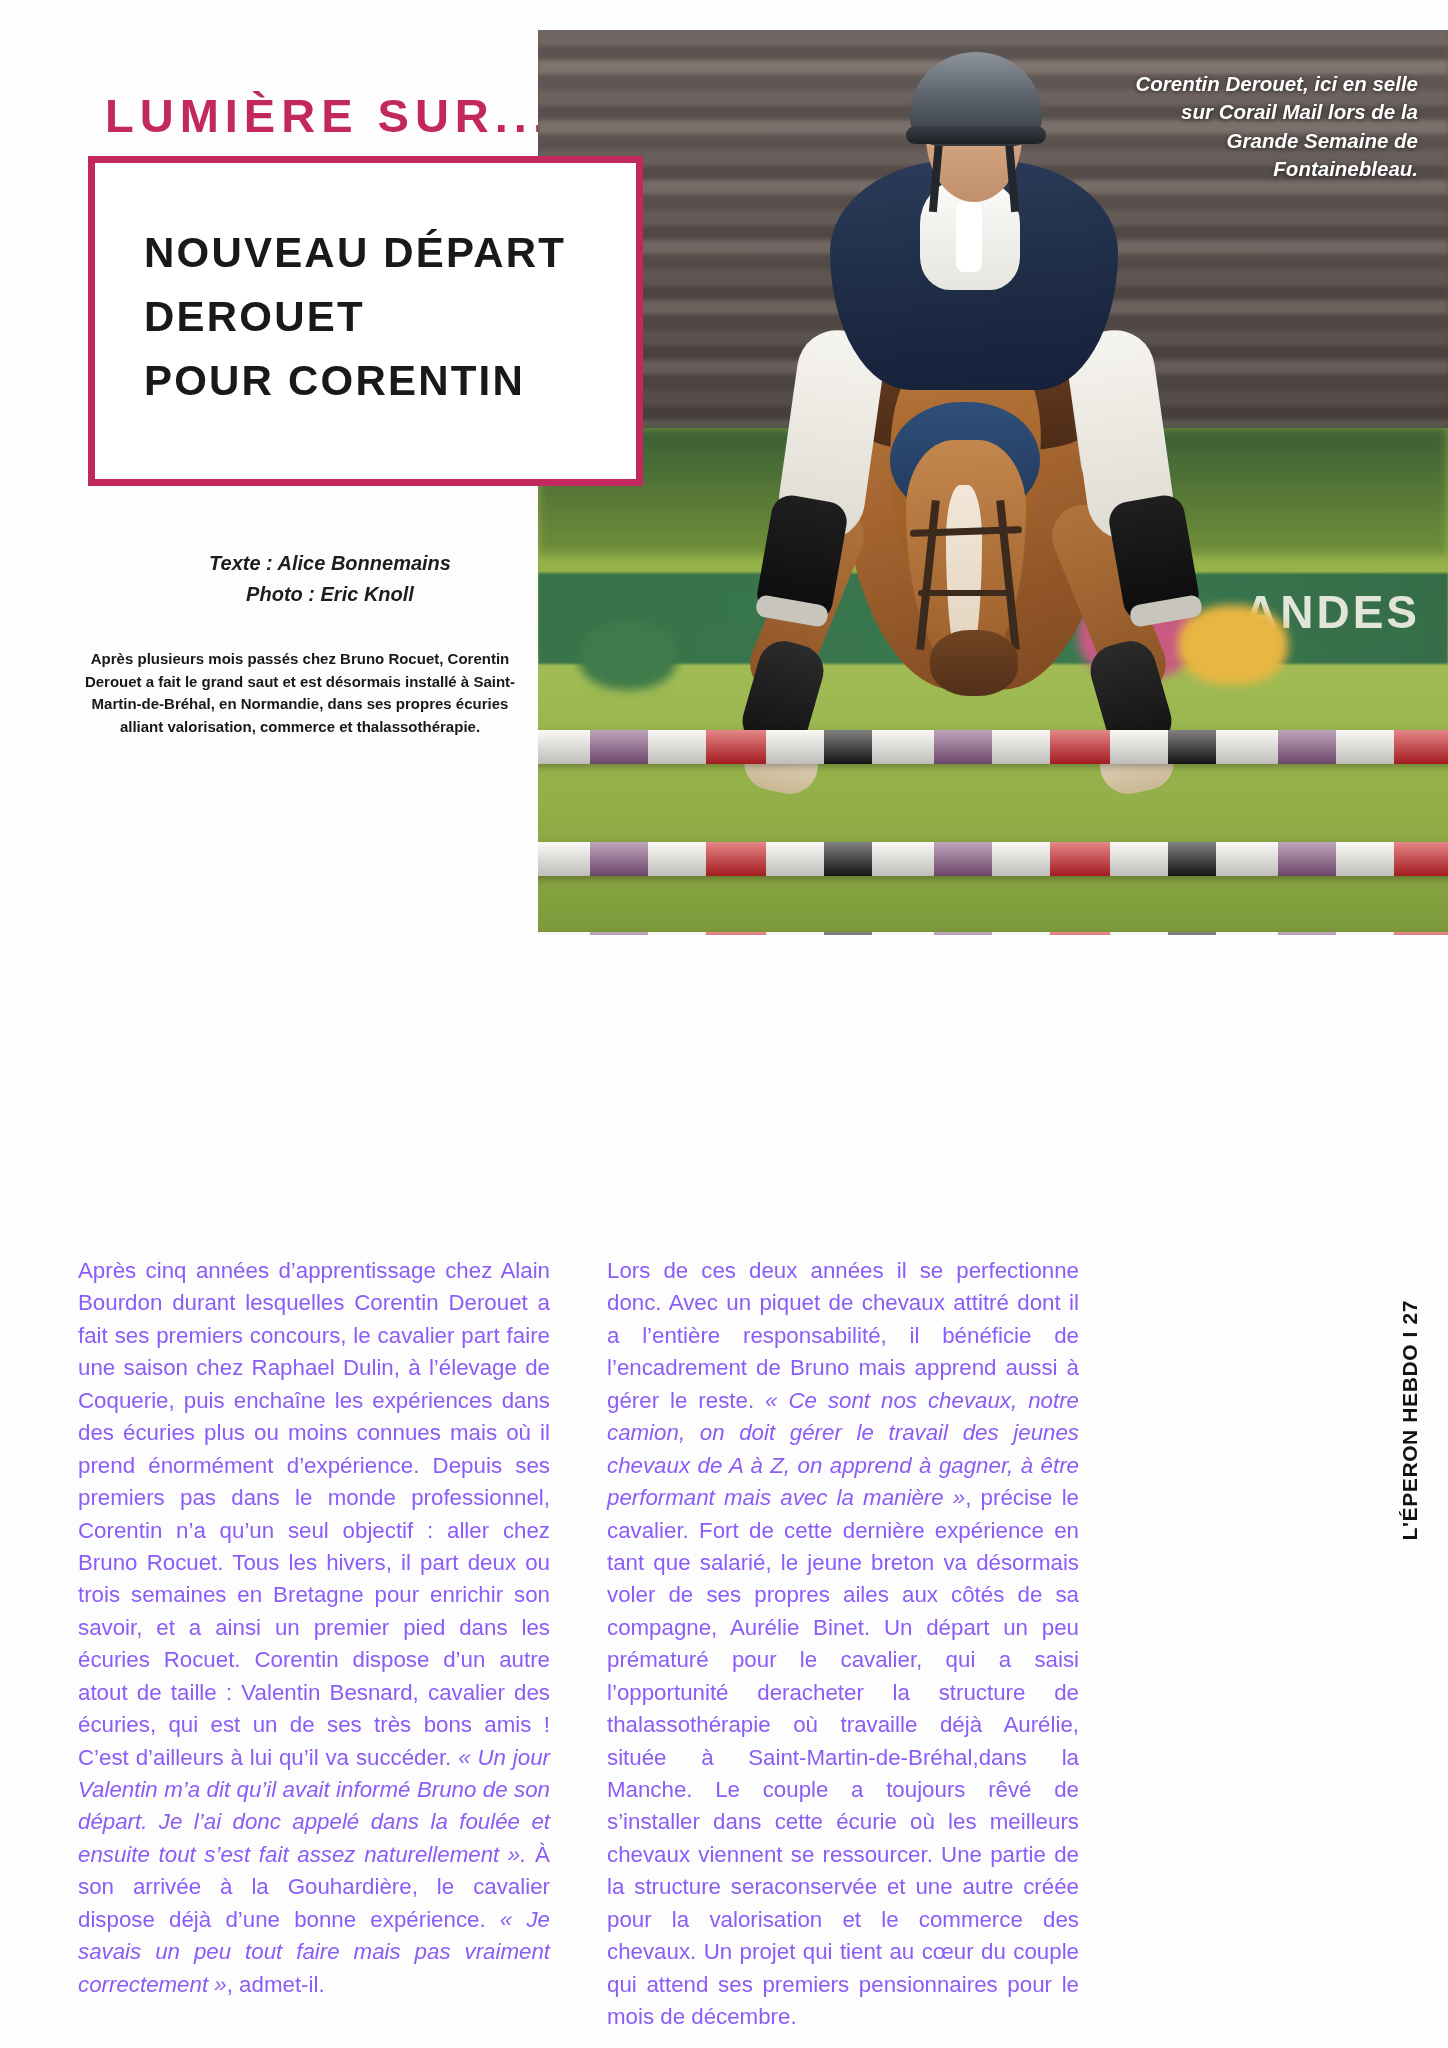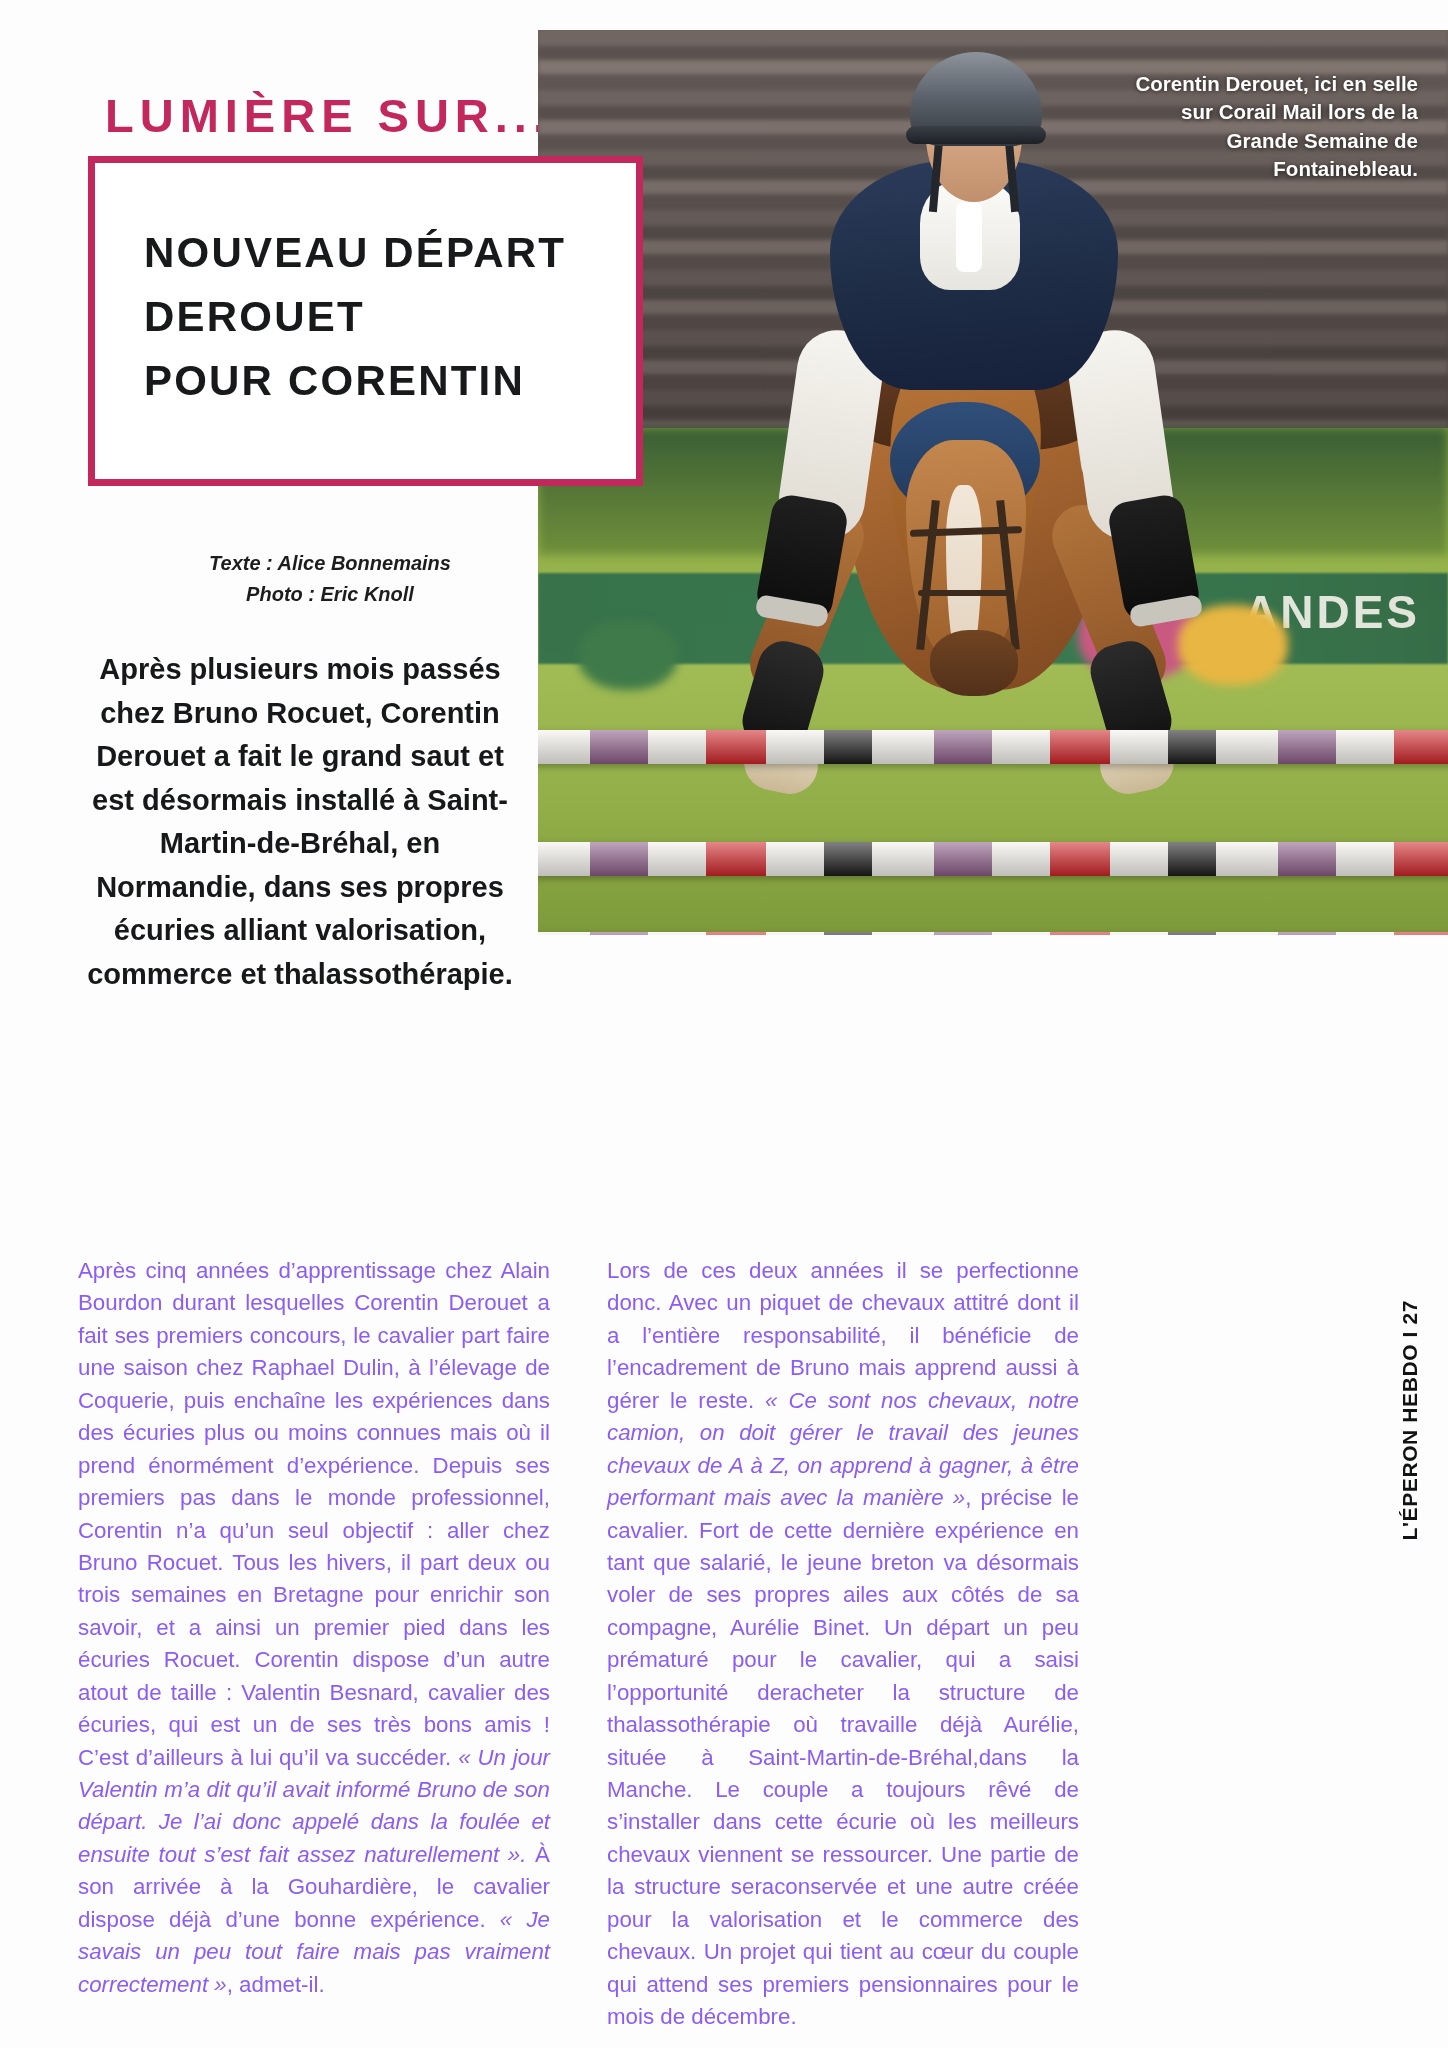--- a/index.html
+++ b/index.html
@@ -44,21 +44,21 @@
     position:absolute; left:150px; top:548px; width:360px;
     text-align:center;
     font-size:20px; font-style:italic; font-weight:700;
     color:#1d1d1d; line-height:1.55;
   }
 
   
   #standfirst{
     position:absolute; left:80px; top:648px; width:440px;
     text-align:center;
-    font-size:29px; font-weight:800; line-height:1.5;
+    font-size:15px; font-weight:800; line-height:1.5;
     color:#16181a;
   }
 
   
   #photo{
     position:absolute; left:538px; top:30px;
     width:910px; height:905px;
     overflow:hidden;
     background:#5c5550;
     z-index:3;
@@ -226,21 +226,21 @@
   .pole-shade{
     position:absolute; inset:0;
     background:linear-gradient(180deg,rgba(255,255,255,.45),rgba(0,0,0,.22));
     border-radius:6px;
   }
 
   
   #photo-caption{
     position:absolute; right:30px; top:40px;
     width:300px; text-align:right;
-    font-size:20.5px; font-weight:700;
+    font-size:20.5px; font-style:italic; font-weight:700;
     color:#ffffff; line-height:1.38;
     text-shadow:0 1px 4px rgba(0,0,0,.55);
     z-index:9;
   }
 
   
   #cols{
     position:absolute; left:78px; top:1255px;
     width:1185px;
     display:flex; gap:57px;

